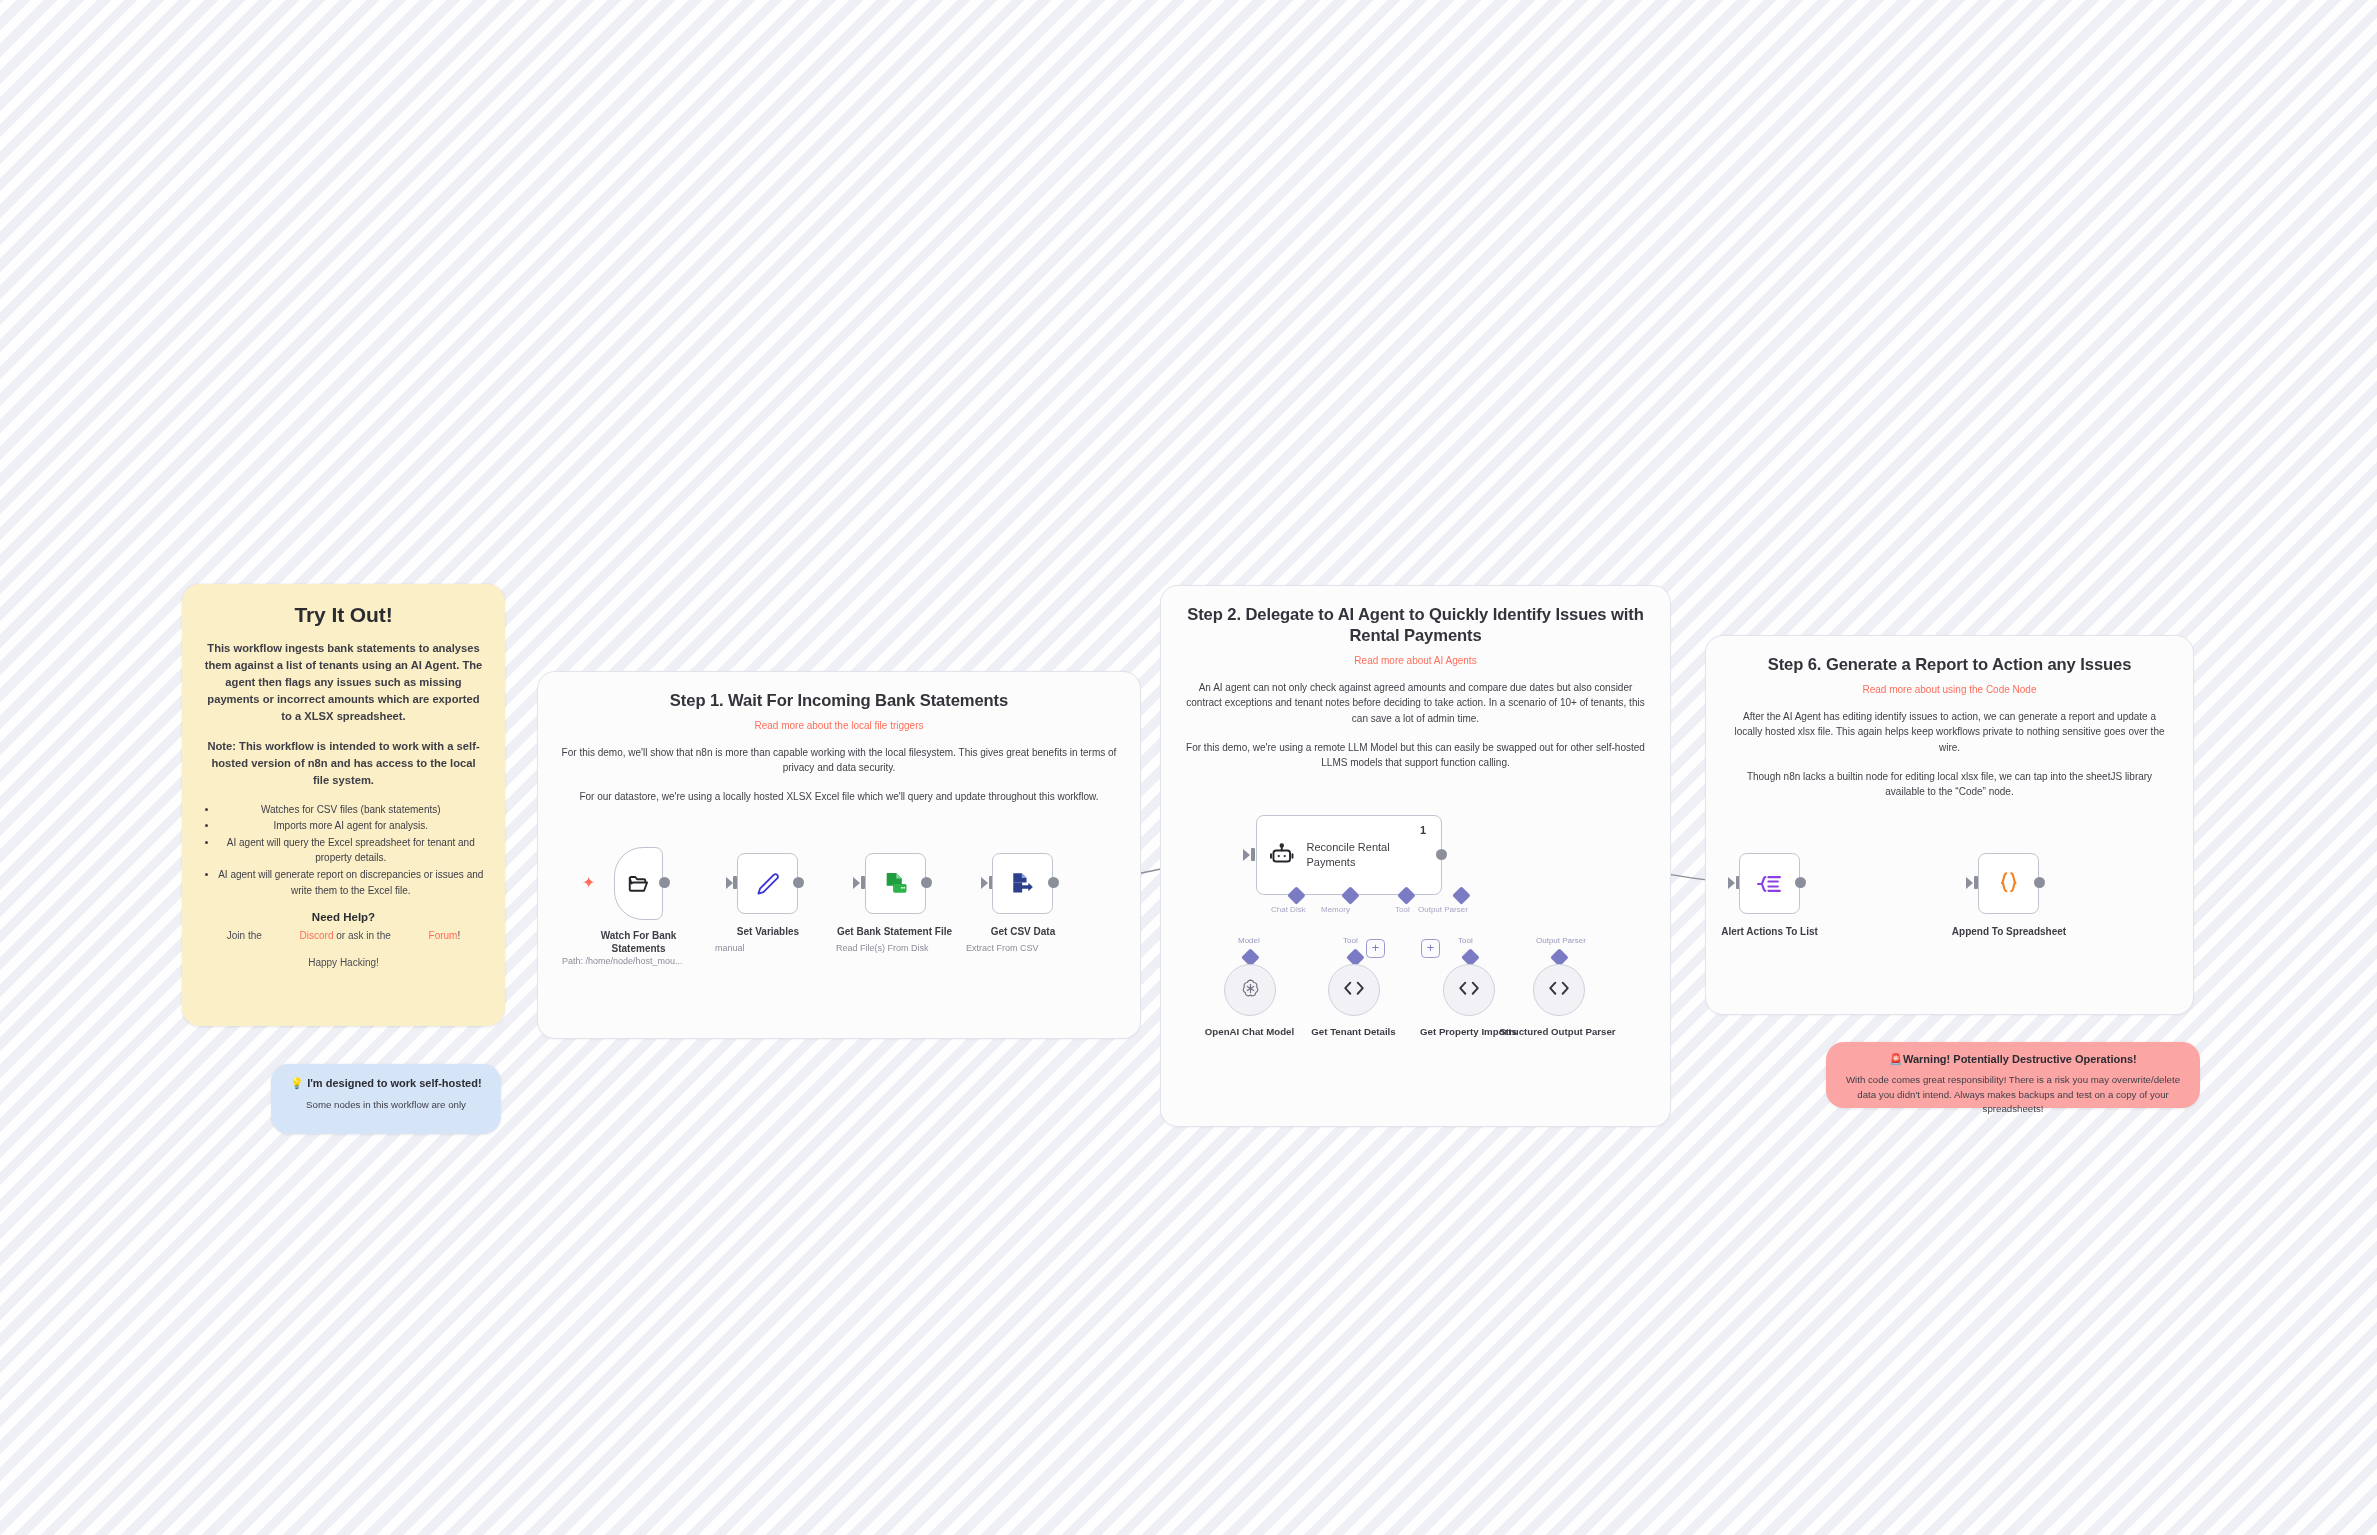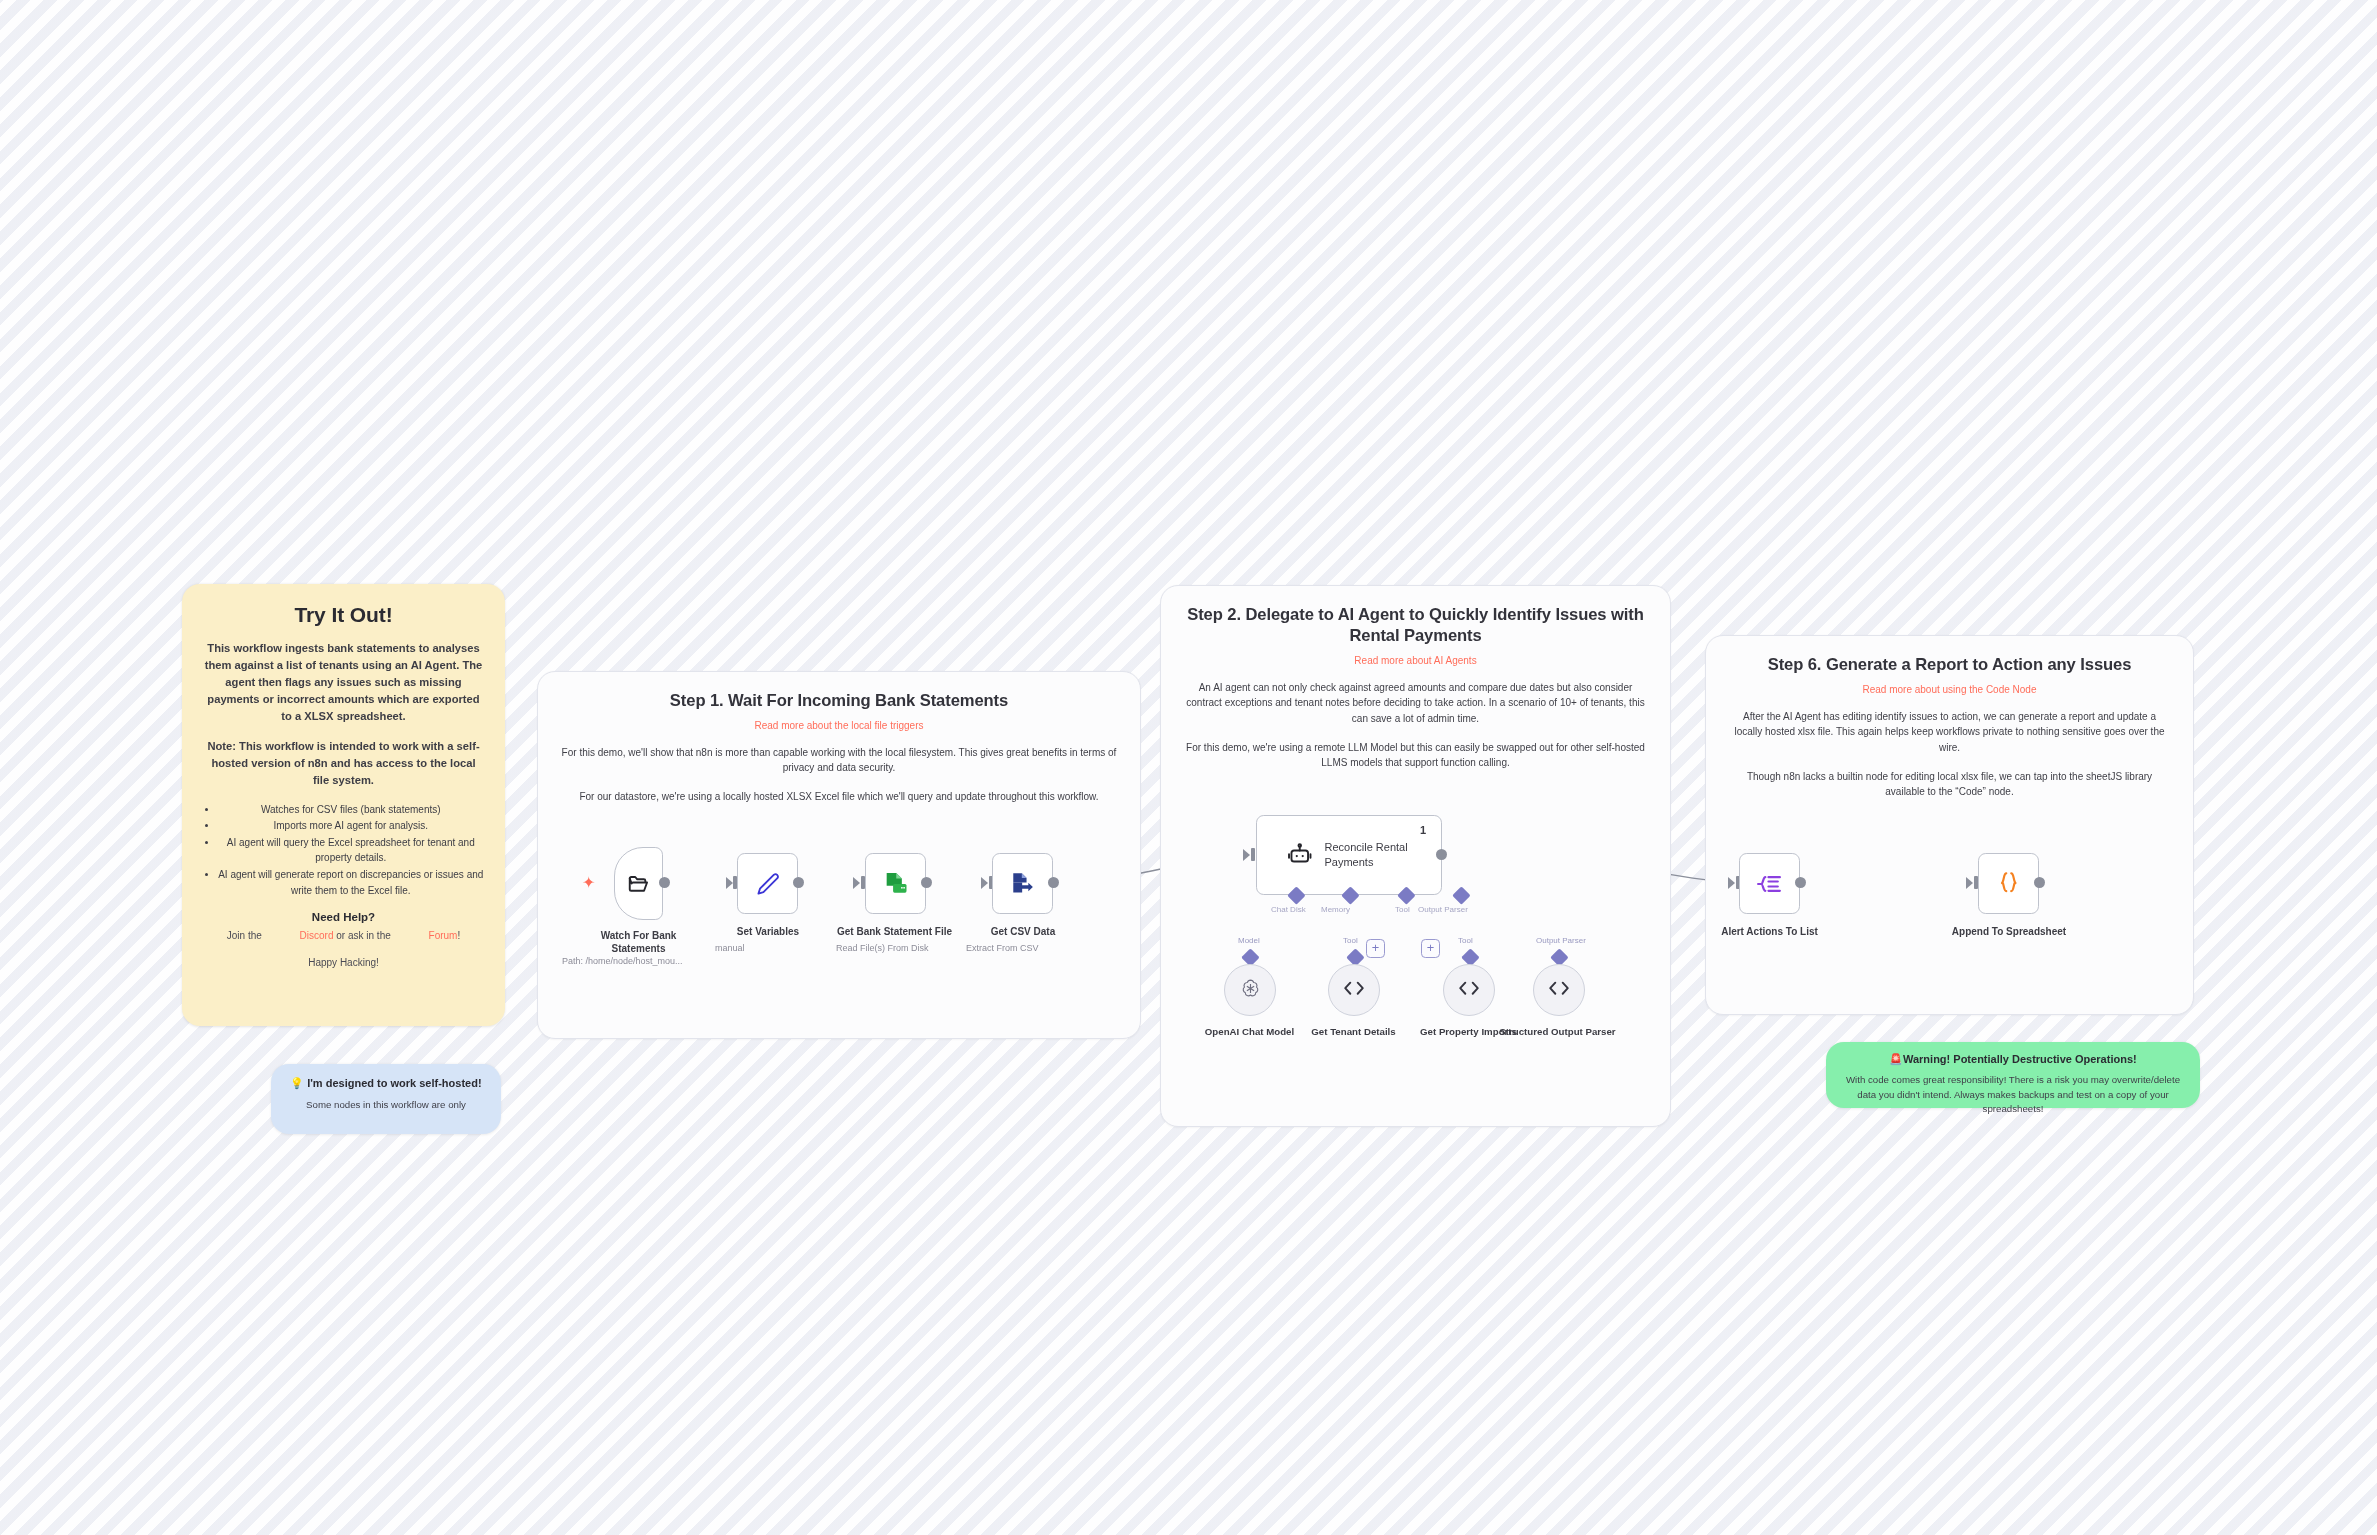--- a/index.html
+++ b/index.html
@@ -14,21 +14,21 @@
       rgba(231,233,241,0.55) 9.4px,
       rgba(231,233,241,0.55) 19px
     );
   }
   .canvas{position:absolute;inset:0;}
 
   
   .sticky{position:absolute;border-radius:18px;box-sizing:border-box;text-align:center;}
   .sticky-yellow{background:#FBEFC8;box-shadow:0 0.9px 2.6px rgba(0,0,0,.10);}
   .sticky-blue{background:#D6E4F7;box-shadow:0 0.9px 2.6px rgba(0,0,0,.08);overflow:hidden;}
-  .sticky-red{background:#86efac;box-shadow:0 0.9px 2.6px rgba(0,0,0,.08);}
+  .sticky-red{background:#fca5a5;box-shadow:0 0.9px 2.6px rgba(0,0,0,.08);}
   .sticky-white{background:#FCFCFD;border:0.9px solid #e2e4ec;box-shadow:0 0.9px 1.7px rgba(0,0,0,.04);}
 
   .note-h1{font-size:21px;font-weight:700;color:#2b2b32;margin:0 0 12.8px 0;letter-spacing:-0.1px;}
   .note-h3{font-size:11.5px;font-weight:700;color:#2b2b32;margin:0 0 5.1px 0;}
   .note-p{font-size:11.2px;line-height:1.52;color:#3d3d45;margin:0 0 12.8px 0;}
   .note-p.bold{font-weight:700;}
   .note-small{font-size:10px;line-height:1.5;color:#4a4a54;margin:0 0 5.1px 0;}
   .note-link{color:#ff6d5a;text-decoration:none;margin-left:35px;}
   .note-ul{margin:0 0 13.6px 0;padding-left:14.5px;}
   .note-ul li{font-size:10px;line-height:1.52;color:#3d3d45;margin-bottom:1.7px;}
@@ -198,21 +198,21 @@
         <path d="M11.2 13.6h6v-2.2l4 3.7-4 3.7v-2.2h-6z" fill="#2b3f8c"></path>
       </svg>
     </span>
   </div>
   <div class="dot" style="left:1048px;top:877px;"></div>
   <div class="node-label" style="left:966px;top:926px;width:114px;">Get CSV Data</div>
   <div class="node-sub" style="left:966px;top:943px;width:114px;">Extract From CSV</div>
 
   <div class="inarrow" style="left:1243px;top:849px;"></div>
   <div class="inbar" style="left:1251px;top:848px;"></div>
-  <div class="node agent" style="left:1256px;top:815px;width:186px;height:80px;padding-left:30px;">
+  <div class="node agent" style="left:1256px;top:815px;width:186px;height:80px;padding-left:12px;">
     <span style="flex:0 0 auto;">
       <svg width="25.5" height="25.5" viewBox="0 0 24 24" fill="none" stroke="#25252b" stroke-width="1.8" stroke-linejoin="round" stroke-linecap="round">
         <rect x="4.2" y="8" width="15.6" height="10.4" rx="2.4"></rect>
         <path d="M12 4.3V8"></path>
           <circle cx="12" cy="3.2" r="1.2"></circle>
         <path d="M1.9 11.6v3.3M22.1 11.6v3.3"></path>
         <circle cx="9.2" cy="13.2" r="1.05" fill="#25252b" stroke="none"></circle>
         <circle cx="14.8" cy="13.2" r="1.05" fill="#25252b" stroke="none"></circle>
       </svg>
     </span>

